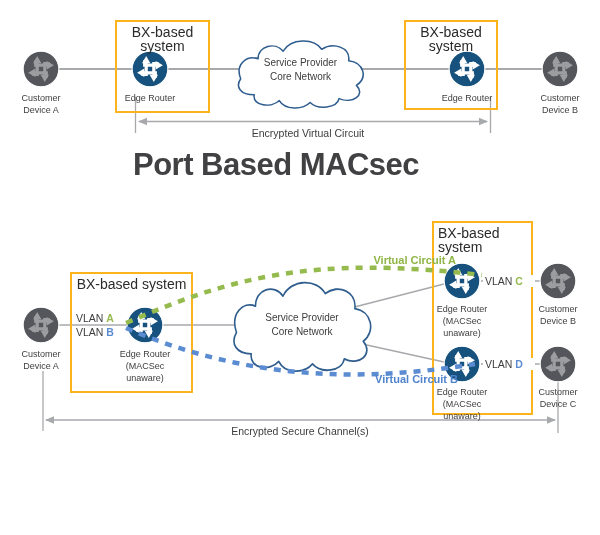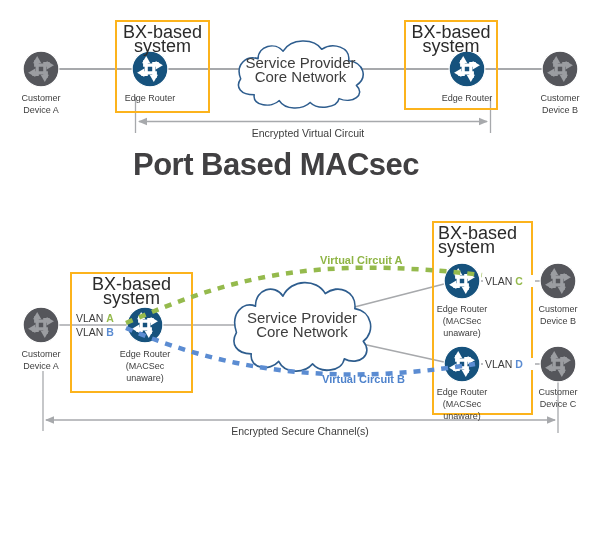--- a/index.html
+++ b/index.html
@@ -15,30 +15,30 @@
   .node svg{display:block;width:100%;height:100%;}
   .jicon .bg{stroke:#fff;stroke-width:1.5;}
   .jicon.customer .bg{fill:#55565b;}
   .jicon.router .bg{fill:#16527d;}
   .jicon .s{fill:none;stroke-width:4.2;}
   .jicon .h{stroke:none;}
   .jicon.customer .s{stroke:#9b9da1;} .jicon.customer .h{fill:#9b9da1;}
   .jicon.router .s{stroke:#ffffff;} .jicon.router .h{fill:#ffffff;}
   .lbl{position:absolute;z-index:5;white-space:pre-line;}
   .node-lbl{font-size:9px;line-height:12px;text-align:center;color:#404040;}
-  .box-lbl{font-size:18px;line-height:14px;color:#2b2b2b;}
+  .box-lbl{font-size:14px;line-height:14px;color:#2b2b2b;}
   .center{text-align:center;}
-  .cloud-lbl{font-size:15px;line-height:13.5px;text-align:center;color:#3d3d3d;}
+  .cloud-lbl{font-size:10px;line-height:13.5px;text-align:center;color:#3d3d3d;}
   .dim-lbl{font-size:10.5px;line-height:12px;background:#fff;padding:0 4px;color:#3d3d3d;
            transform:translateX(-50%);white-space:nowrap;margin-top:12px;}
   .vlan-lbl{font-size:10.5px;line-height:12px;color:#3d3d3d;white-space:nowrap;}
   .vlan-lbl.boxed{background:#fff;padding:0 2px;text-align:left;}
   .letter-green{color:#95ba4d;font-weight:bold;}
   .letter-blue{color:#5b8cd2;font-weight:bold;}
-  .circuit-lbl{font-size:11px;font-weight:bold;text-align:left;white-space:nowrap;}
+  .circuit-lbl{font-size:11px;font-weight:bold;text-align:right;white-space:nowrap;}
   .circuit-a{color:#8fb545;}
   .circuit-b{color:#4f83cc;}
   .title{position:absolute;left:0;width:552px;text-align:center;font-size:31px;font-weight:bold;
          color:#414042;letter-spacing:-0.5px;z-index:5;}
 </style>
 </head>
 <body>
 
 <div id="stage">
 

